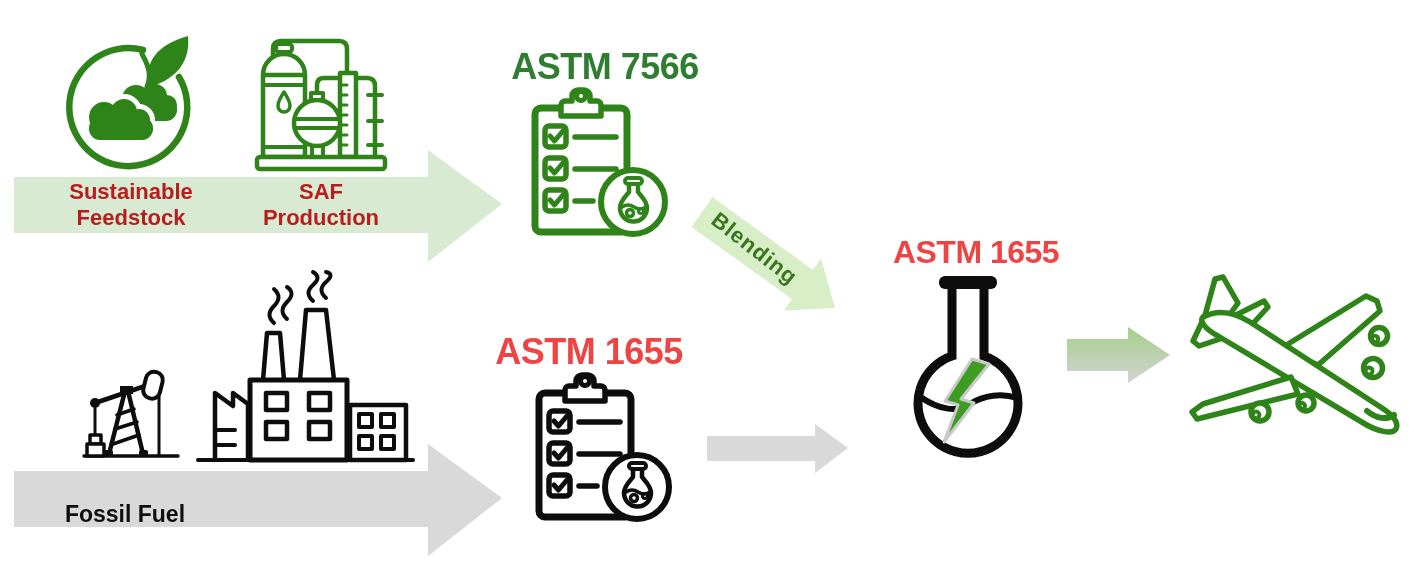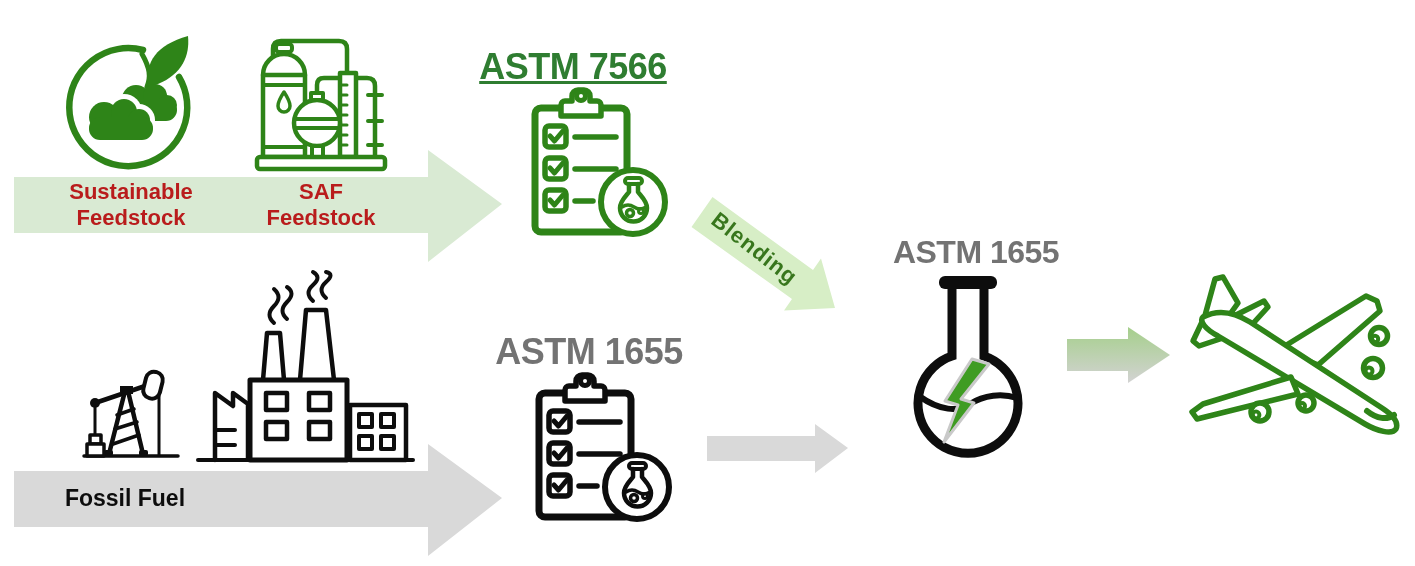--- a/index.html
+++ b/index.html
@@ -1,27 +1,27 @@
 <!DOCTYPE html>
 <html><head>
 <meta charset="utf-8">
 <style>
   html,body{margin:0;padding:0;background:#ffffff;}
   body{width:1415px;height:566px;position:relative;overflow:hidden;
        font-family:"Liberation Sans","DejaVu Sans",sans-serif;}
   #stage{position:absolute;inset:0;width:1415px;height:566px;}
   #scene{position:absolute;left:0;top:0;}
   .txt{position:absolute;white-space:normal;}
-  .std-title{font-weight:700;color:#737373;text-align:center;
+  .std-title{font-weight:700;color:#ef4444;text-align:center;
              font-size:36px;letter-spacing:-0.5px;line-height:1.05;}
   .std-title.green{color:#2f7d31;}
   .std-title.mid{font-size:32px;}
   .band-label{font-weight:700;text-align:center;line-height:26px;}
   .band-label.green{color:#b91c1c;font-size:22px;}
-  .band-label.dark{color:#0d0d0d;font-size:23px;line-height:27px;}
+  .band-label.dark{color:#0d0d0d;font-size:23px;line-height:27px;margin-top:16px;}
   .blending-label{font-weight:700;color:#38761d;font-size:22px;
                   transform:rotate(38deg);transform-origin:0 0;letter-spacing:1px;}
 </style>
 </head>
 <body>
 
 <div id="stage">
 
 <svg id="scene" width="1415" height="566" viewBox="0 0 1415 566">
   <defs>
@@ -175,28 +175,28 @@
     <path d="M13,45 C28,37 44,40 60,50 L192,136 C203,143 209,150 206,157 C202,163 187,159 175,152 L28,64 C15,57 9,49 13,45 Z"></path>
     <path d="M101,105 L13,132 L2,140 L7,147 L108,122 Z"></path>
     <circle cx="70" cy="140" r="9"></circle>
         <circle cx="66" cy="143" r="3.4" fill="none" stroke-width="4"></circle>
     <circle cx="116" cy="131" r="8"></circle>
         <circle cx="112" cy="134" r="3" fill="none" stroke-width="4"></circle>
     <path d="M177,139 C187,147 197,148 204,143" fill="none" stroke-width="6"></path>
   </g>
 </svg>
 
-<div class="txt std-title green" style="left:438px;top:48px;width:270px;text-decoration:underline;">ASTM 7566</div>
+<div class="txt std-title green" style="left:470px;top:48px;width:270px;">ASTM 7566</div>
 
 <div class="txt std-title mid" style="left:846px;top:236px;width:260px;">ASTM 1655</div>
 
 <div class="txt std-title" style="left:459px;top:333px;width:260px;">ASTM 1655</div>
 
 <div class="txt band-label green" style="left:41px;top:179px;width:180px;">Sustainable Feedstock</div>
 
-<div class="txt band-label green" style="left:261px;top:179px;width:120px;">SAF Feedstock</div>
+<div class="txt band-label green" style="left:261px;top:179px;width:120px;">SAF Production</div>
 
 <div class="txt band-label dark" style="left:35px;top:485px;width:180px;">Fossil Fuel</div>
 
 
 <div class="txt blending-label" style="left:722px;top:207px;width:160px;">Blending</div>
 
 </div>
 
 </body></html>

